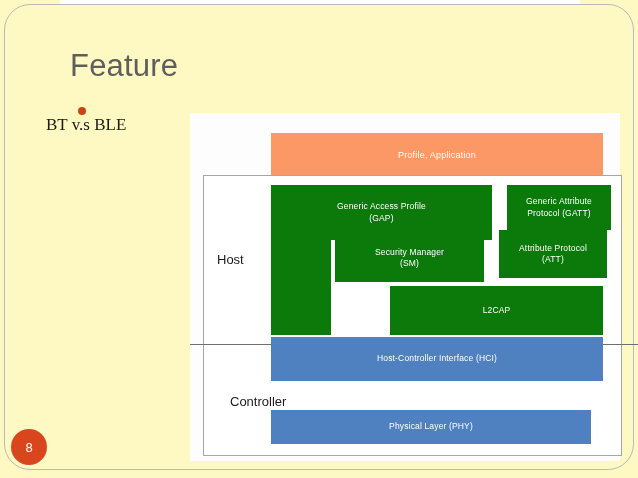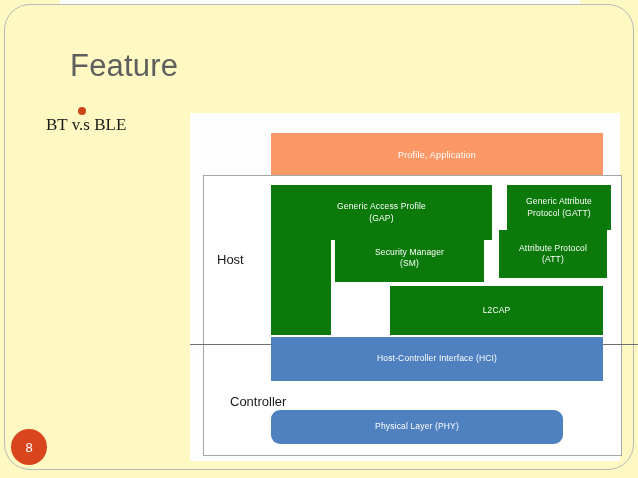--- a/index.html
+++ b/index.html
@@ -165,21 +165,21 @@
   #blk-sm     { left: 145px; top: 121px; width: 149px; height: 48px; }
   
   #blk-att    { left: 309px; top: 117px; width: 108px; height: 48px; }
   
   #blk-l2cap  { left: 200px; top: 173px; width: 213px; height: 49px; }
   
   #blk-hci    { left: 81px;  top: 224px; width: 332px; height: 44px; }
   
   #blk-ll     { left: 81px;  top: 260px; width: 332px; height: 34px; }
   
-  #blk-phy    { left: 81px;  top: 297px; width: 292px; height: 34px; border-radius: 9px; }
+  #blk-phy    { left: 81px;  top: 297px; width: 320px; height: 34px; }
 
   
   #hci-tick-left {
     position: absolute;
     left: 0px;
     top: 231px;
     width: 13px;
     height: 0;
     border-top: 1px solid #6f6f6f;
   }

